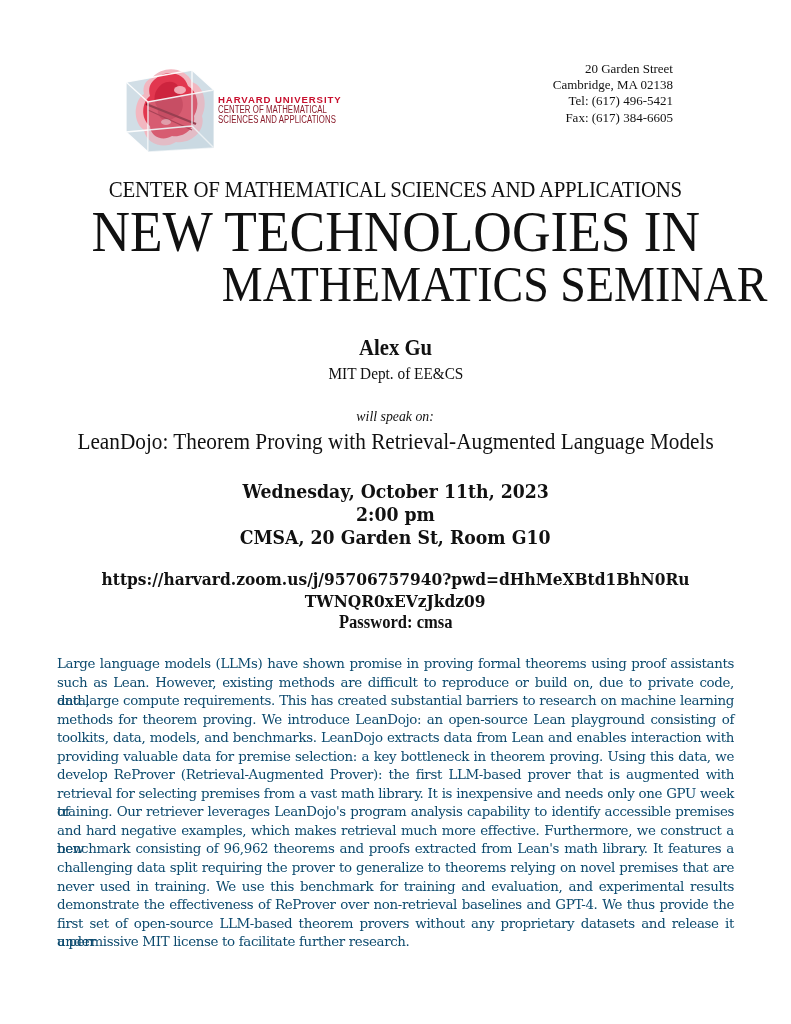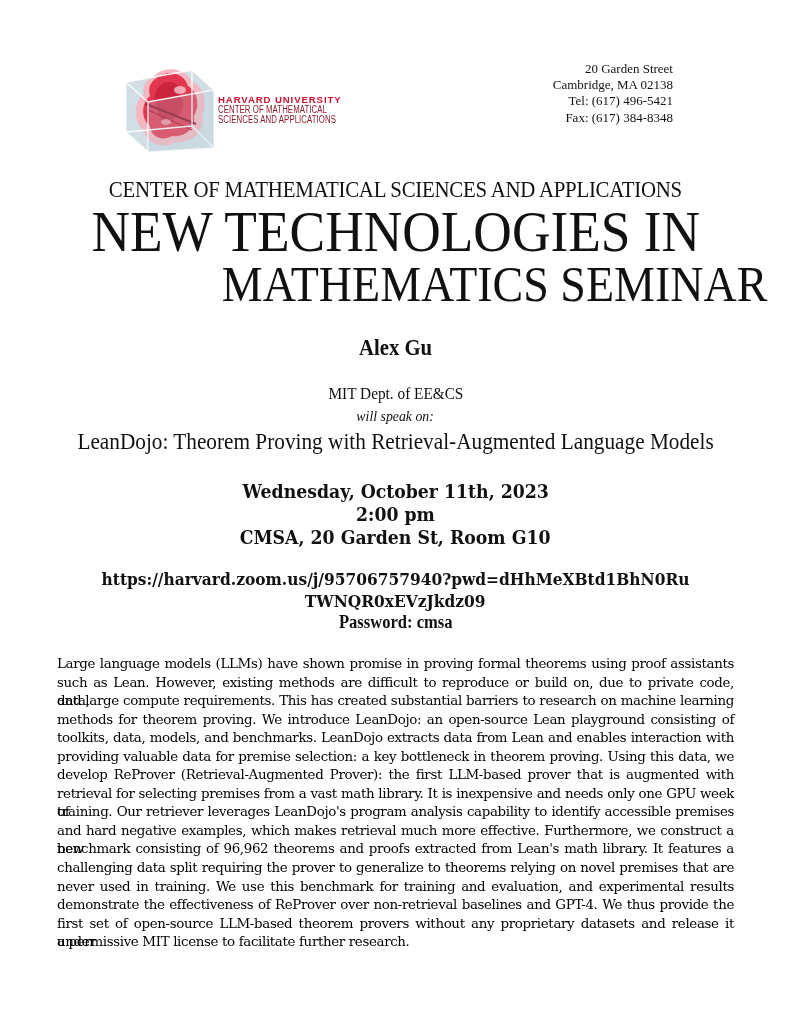--- a/index.html
+++ b/index.html
@@ -20,41 +20,41 @@
 
   #org-name { top: 176px; font-size: 24px; line-height: 26px; letter-spacing: -0.3px; }
   #org-name span { display: inline-block; transform: scaleX(0.87); transform-origin: center; }
 
   #title1 { top: 206px; font-size: 58px; line-height: 52px; }
   #title2 { top: 258px; font-size: 50px; line-height: 52px; text-align: right; }
   .title span { display: inline-block; transform: scaleX(0.92); }
 
   #speaker-name { top: 334px; font-size: 23px; font-weight: bold; line-height: 28px; }
   #speaker-name span { display: inline-block; transform: scaleX(0.9); }
-  #speaker-affil { top: 384px; font-size: 17px; line-height: 20px; }
+  #speaker-affil { top: 364px; font-size: 17px; line-height: 20px; }
   #speaker-affil span { display: inline-block; transform: scaleX(0.9); }
 
   #will-speak { top: 407px; font-size: 15px; font-style: italic; line-height: 18px; }
   #will-speak span { display: inline-block; transform: scaleX(0.92); }
   #talk-title { top: 427px; font-size: 23.5px; line-height: 28px; }
   #talk-title span { display: inline-block; transform: scaleX(0.905); }
 
   .event { font-family: "DejaVu Serif", serif; font-weight: bold; font-size: 18.6px; line-height: 23px; }
   #date { top: 480px; }
   #time { top: 503px; }
   #location { top: 526px; }
   .event span { display: inline-block; transform: scaleX(0.93); }
 
   .zoom { font-family: "DejaVu Serif", serif; font-weight: bold; font-size: 16.8px; line-height: 21px; }
   #zoom-url-1 { top: 569px; }
   #zoom-url-2 { top: 591px; }
   #zoom-pass  { top: 612px; font-family: "Liberation Serif", serif; font-size: 18px; }
   .zoom span { display: inline-block; transform: scaleX(0.92); }
 
-  #abstract { left: 57px; top: 655px; width: 677px; font-family: "DejaVu Serif", serif; font-size: 13.4px; line-height: 18.55px; letter-spacing: -0.35px; color: #000000; }
+  #abstract { left: 57px; top: 655px; width: 677px; font-family: "DejaVu Serif", serif; font-size: 13.4px; line-height: 18.55px; letter-spacing: -0.35px; color: #0c4a6e; }
   #abstract .line { display: block; text-align: justify; text-align-last: justify; white-space: nowrap; height: 18.55px; overflow: visible; }
   #abstract .line.last { text-align-last: left; }
   #abstract .line span { display: inline-block; width: 100%; white-space: normal; text-align: justify; text-align-last: justify; }
   #abstract .line.last span { text-align-last: left; }
 </style>
 </head>
 <body>
 
 <div id="logo" class="abs">
   <svg width="96" height="94" viewBox="0 0 96 94">
@@ -86,21 +86,21 @@
 <div id="logo-text" class="abs">
   <span class="l1">HARVARD UNIVERSITY</span>
   <span class="l2">CENTER OF MATHEMATICAL</span>
   <span class="l3">SCIENCES AND APPLICATIONS</span>
 </div>
 
 <div id="address" class="abs">
   <div>20 Garden Street</div>
   <div>Cambridge, MA 02138</div>
   <div>Tel: (617) 496-5421</div>
-  <div>Fax: (617) 384-8348</div>
+  <div>Fax: (617) 384-6605</div>
 </div>
 
 <div id="org-name" class="abs center"><span>CENTER OF MATHEMATICAL SCIENCES AND APPLICATIONS</span></div>
 <div id="title1" class="abs center title"><span>NEW TECHNOLOGIES IN</span></div>
 <div id="title2" class="abs center title"><span>MATHEMATICS SEMINAR</span></div>
 
 <div id="speaker-name" class="abs center"><span>Alex Gu</span></div>
 <div id="speaker-affil" class="abs center"><span>MIT Dept. of EE&amp;CS</span></div>
 
 <div id="will-speak" class="abs center"><span>will speak on:</span></div>

